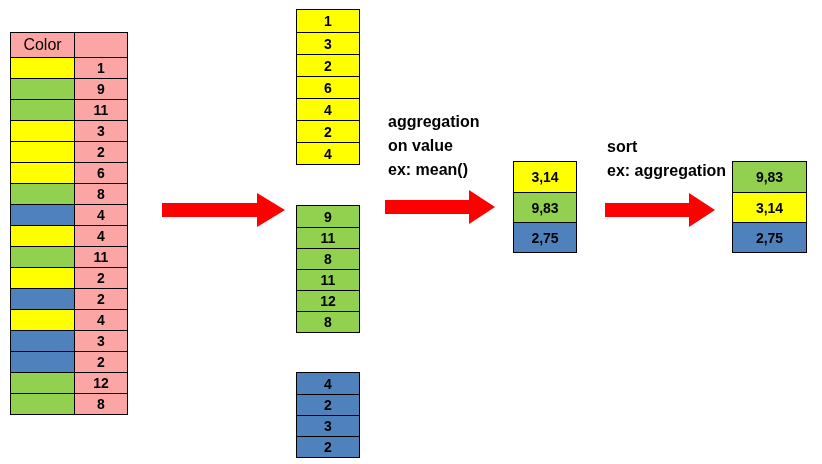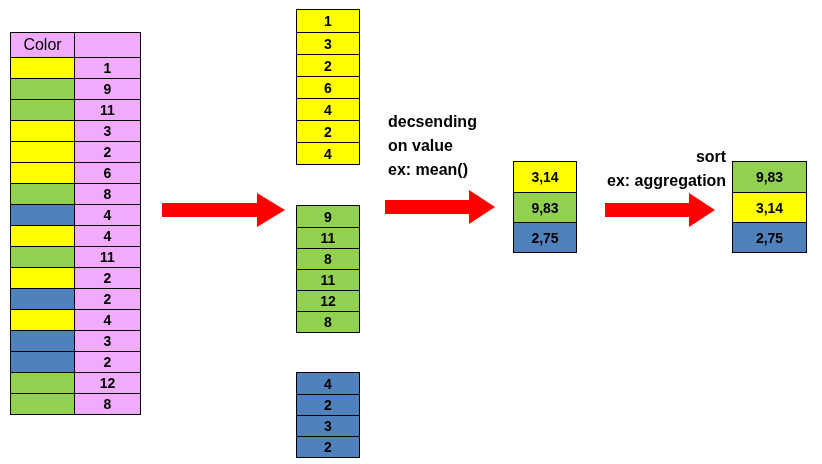--- a/index.html
+++ b/index.html
@@ -13,23 +13,23 @@
     height: 464px;
     background: #ffffff;
     overflow: hidden;
   }
 
   
   .src-table {
     position: absolute;
     left: 10px;
     top: 32px;
-    width: 131px;
+    width: 118px;
     border: 1px solid #000;
-    background: #f0abfc;
+    background: #fca5a5;
   }
   .src-header { display: flex; height: 24px; }
   .src-header .hcell {
     display: flex; align-items: center; justify-content: center;
     font-size: 16px; color: #000;
   }
   .trow { display: flex; height: 21px; border-top: 1px solid #000; }
   .tcell { display: flex; align-items: center; justify-content: center; }
   .col-color { width: 64px; border-right: 1px solid #000; }
   .col-value { flex: 1; font-weight: bold; font-size: 14px; color: #000; }
@@ -176,38 +176,38 @@
       <div class="scell" style="background: rgb(146, 208, 80);">8</div>
     </div>
   <div class="stack" style="left:296px; top:372px;">
       <div class="scell" style="background: rgb(79, 129, 189);">4</div>
       <div class="scell" style="background: rgb(79, 129, 189);">2</div>
       <div class="scell" style="background: rgb(79, 129, 189);">3</div>
       <div class="scell" style="background: rgb(79, 129, 189);">2</div>
     </div>
 
   <div class="step-label" style="left:388px; top:110px; line-height:24px;">
-    <div>decsending</div>
+    <div>aggregation</div>
     <div>on value</div>
     <div>ex: mean()</div>
   </div>
 
   <div class="arrow" style="left:385px; top:189px;">
     <svg width="110" height="36" viewBox="0 0 110 36">
       <polygon points="0,11 84,11 84,1 110,18 84,35 84,25 0,25" fill="#FF0000"></polygon>
     </svg>
   </div>
 
   <div class="result-table" style="left:513px; top:161px; width:64px;">
       <div class="scell" style="background: rgb(255, 255, 0);">3,14</div>
       <div class="scell" style="background: rgb(146, 208, 80);">9,83</div>
       <div class="scell" style="background: rgb(79, 129, 189);">2,75</div>
     </div>
 
-  <div class="step-label" style="left:607px; top:145px; line-height:24px;text-align:right;">
+  <div class="step-label" style="left:607px; top:135px; line-height:24px;">
     <div>sort</div>
     <div>ex: aggregation</div>
   </div>
 
   <div class="arrow" style="left:605px; top:192px;">
     <svg width="110" height="36" viewBox="0 0 110 36">
       <polygon points="0,11 84,11 84,1 110,18 84,35 84,25 0,25" fill="#FF0000"></polygon>
     </svg>
   </div>
 

